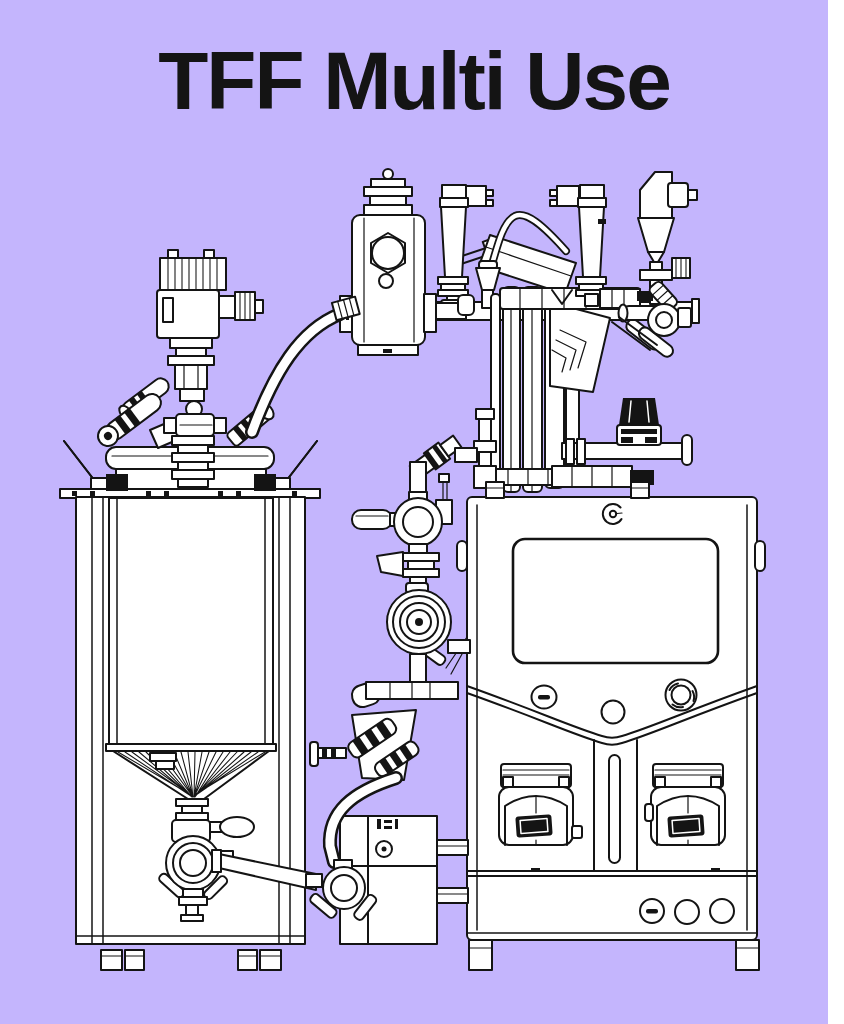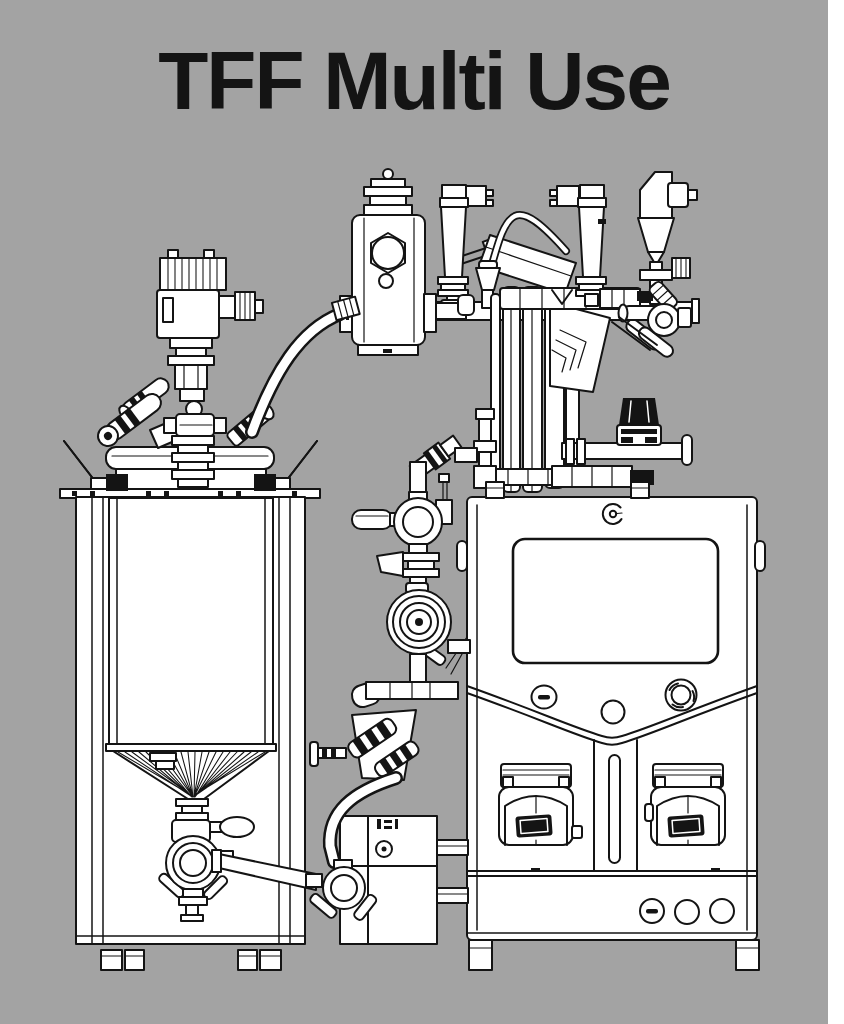--- a/index.html
+++ b/index.html
@@ -1,16 +1,16 @@
 <!DOCTYPE html>
 <html><head>
 <meta charset="utf-8">
 <style>
   html,body{margin:0;padding:0;background:#fff;}
-  .stage{position:relative;width:828px;height:1024px;background:#a3a3a3;overflow:hidden;
+  .stage{position:relative;width:828px;height:1024px;background:#c4b5fd;overflow:hidden;
          font-family:"Liberation Sans", sans-serif;}
   .title{position:absolute;top:40px;left:0;right:0;margin:0;text-align:center;
          font-family:"Liberation Sans", sans-serif;font-size:82px;font-weight:600;
          letter-spacing:-2px;color:#141414;line-height:1;}
   svg.draw{position:absolute;left:0;top:0;}
   svg.draw *{stroke:#141414;stroke-width:2;fill:#ffffff;stroke-linejoin:round;stroke-linecap:round;}
   svg.draw .n{fill:none;}
   svg.draw .b{fill:#141414;stroke:none;}
   svg.draw .t{stroke-width:1.2;}
   svg.draw .w1{stroke-width:1.5;}

